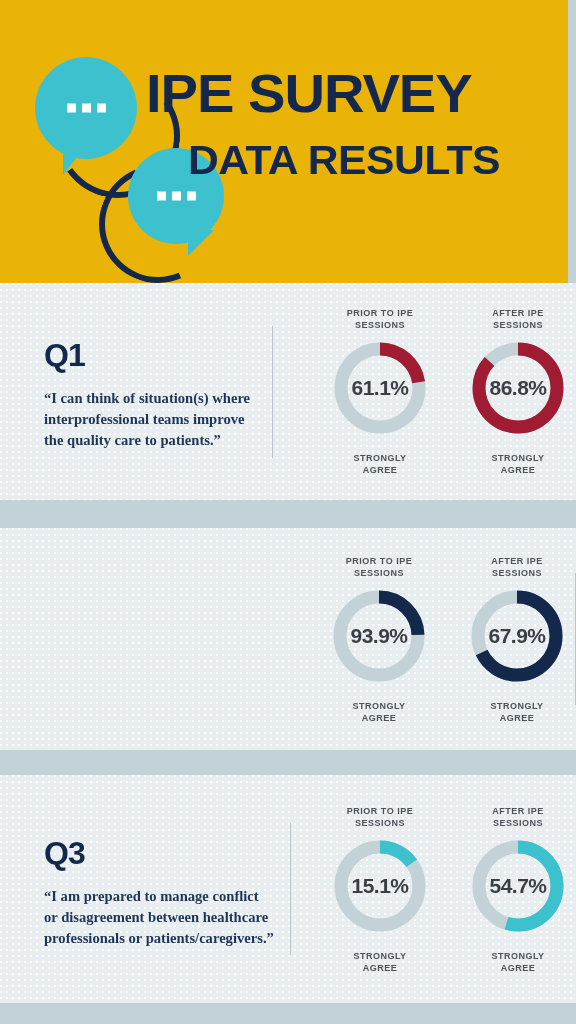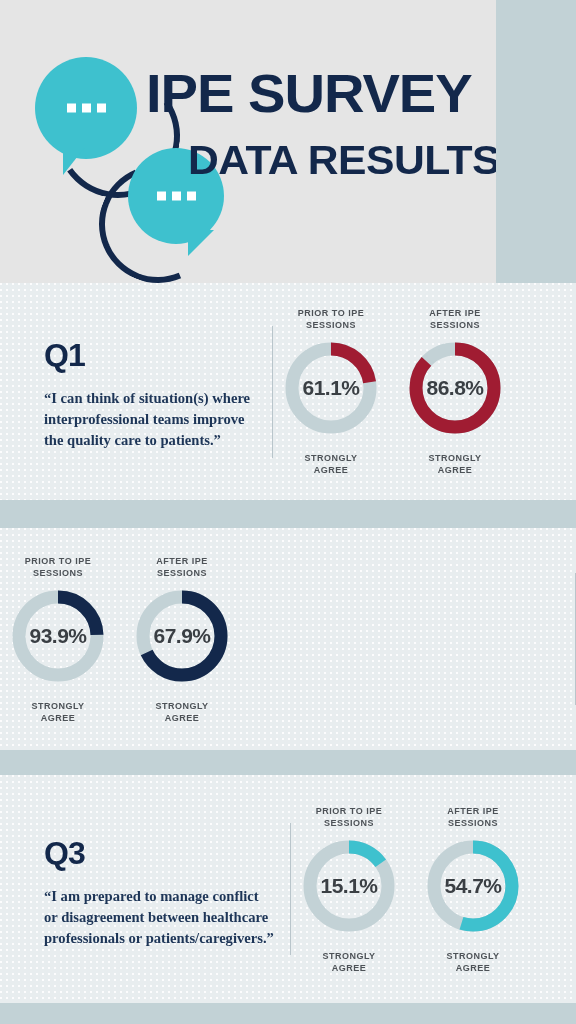--- a/index.html
+++ b/index.html
@@ -6,21 +6,21 @@
   body{
     width:576px;height:1024px;
     background:#c2d2d6;
     font-family:"Liberation Sans",sans-serif;
     overflow:hidden;
     position:relative;
   }
   .page{width:576px;height:1024px;position:relative;background:#c2d2d6;}
 
   
-  .header{position:absolute;left:0;top:0;width:496px;height:283px;background:#e5e5e5;overflow:hidden;}
+  .header{position:absolute;left:0;top:0;width:568px;height:283px;background:#eab308;overflow:hidden;}
   .bubble{position:absolute;background:#3ec1ce;border-radius:50%;}
   .bubble .dots{position:absolute;left:0;right:0;top:50%;transform:translateY(-50%);
     display:flex;justify-content:center;gap:6px;}
   .bubble .dots i{display:block;background:#ffffff;}
   .tail{position:absolute;width:0;height:0;}
   .arcring{position:absolute;border-radius:50%;border:6px solid transparent;}
 
   #bubble1{left:35px;top:57px;width:102px;height:102px;}
   #bubble1 .dots i{width:9px;height:9px;}
   #bubble1 .tail{left:28px;top:90px;border-left:0 solid transparent;
@@ -67,21 +67,21 @@
     font-family:"Liberation Sans",sans-serif;font-weight:bold;
     font-size:32px;line-height:46px;color:#13284b;letter-spacing:-1px;margin:0 0 10px 0;
   }
   .qtext{
     font-family:"Liberation Serif",serif;font-weight:bold;
     font-size:14.6px;line-height:21px;color:#1d3557;margin:0;
   }
 
   .divider{width:1px;background:#b9c5cb;align-self:center;}
 
-  .charts{display:flex;align-items:flex-start;justify-content:flex-start;gap:8px;}
+  .charts{display:flex;align-items:flex-start;justify-content:flex-end;gap:22px;}
   .chart{width:116px;text-align:center;}
   .cap{
     font-size:9px;font-weight:bold;line-height:12px;color:#4d5257;
     letter-spacing:0.5px;text-transform:uppercase;
   }
   .cap.top{margin-bottom:9px;}
   .cap.bottom{margin-top:16px;}
   .donut{position:relative;width:96px;height:96px;margin:0 auto;}
   .donut svg{display:block;transform:rotate(-90deg);}
   .donut .pct{

